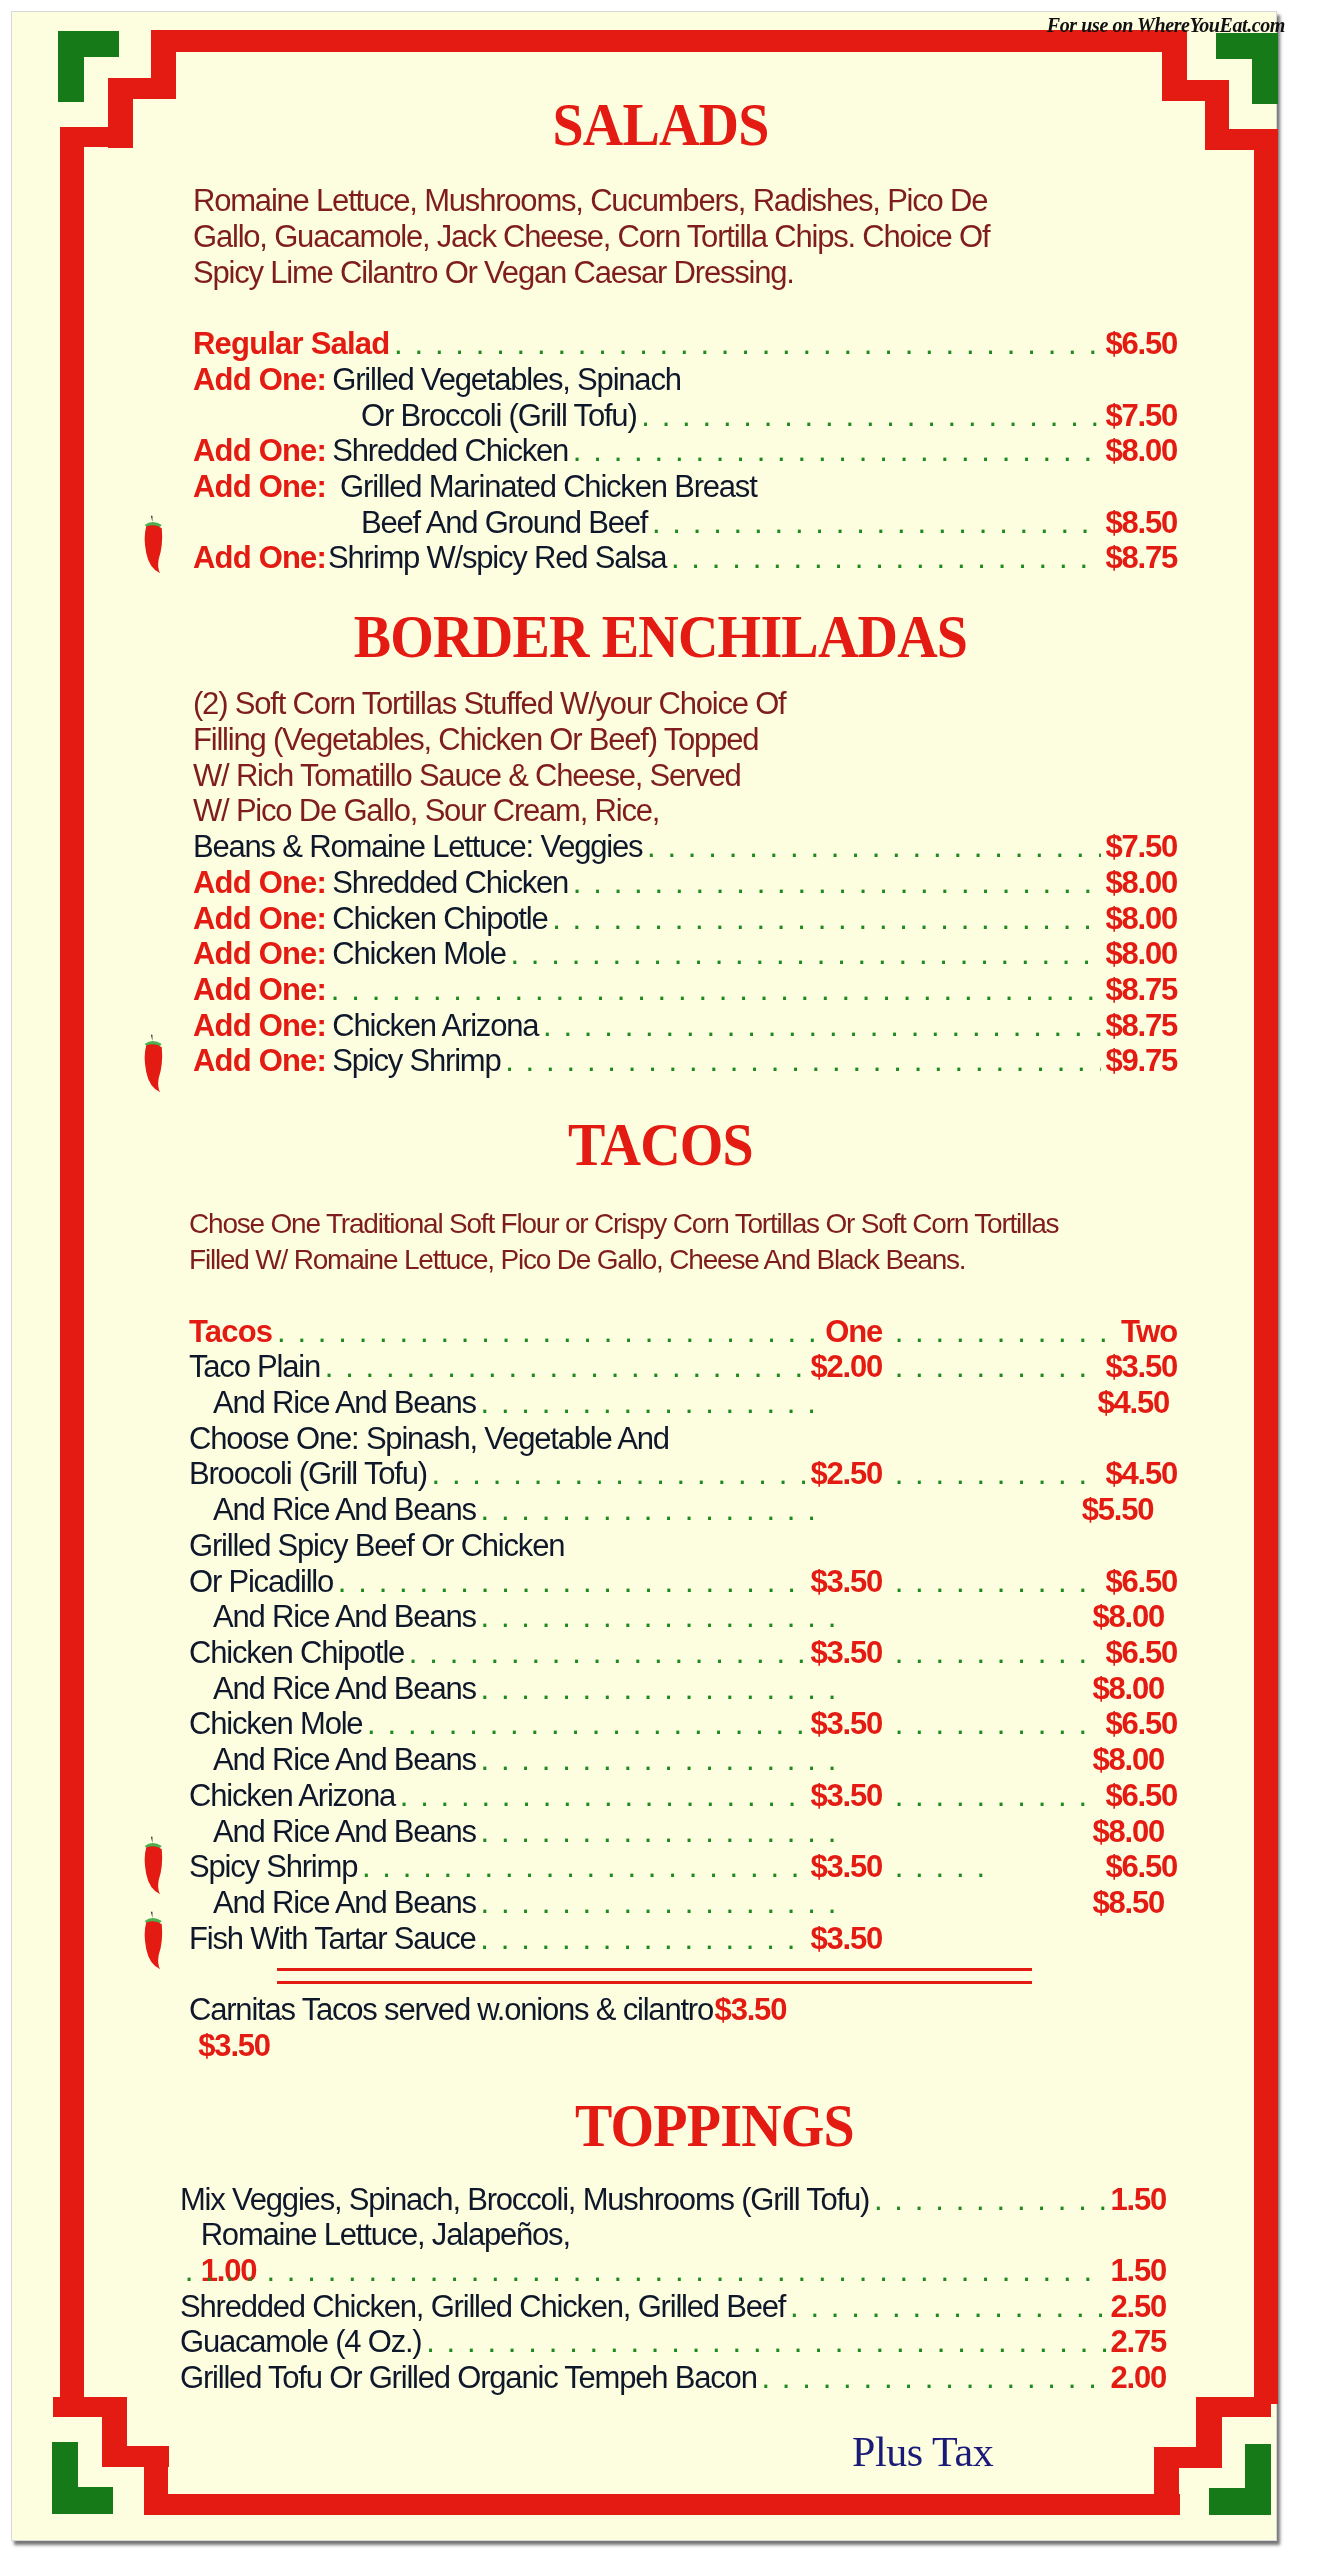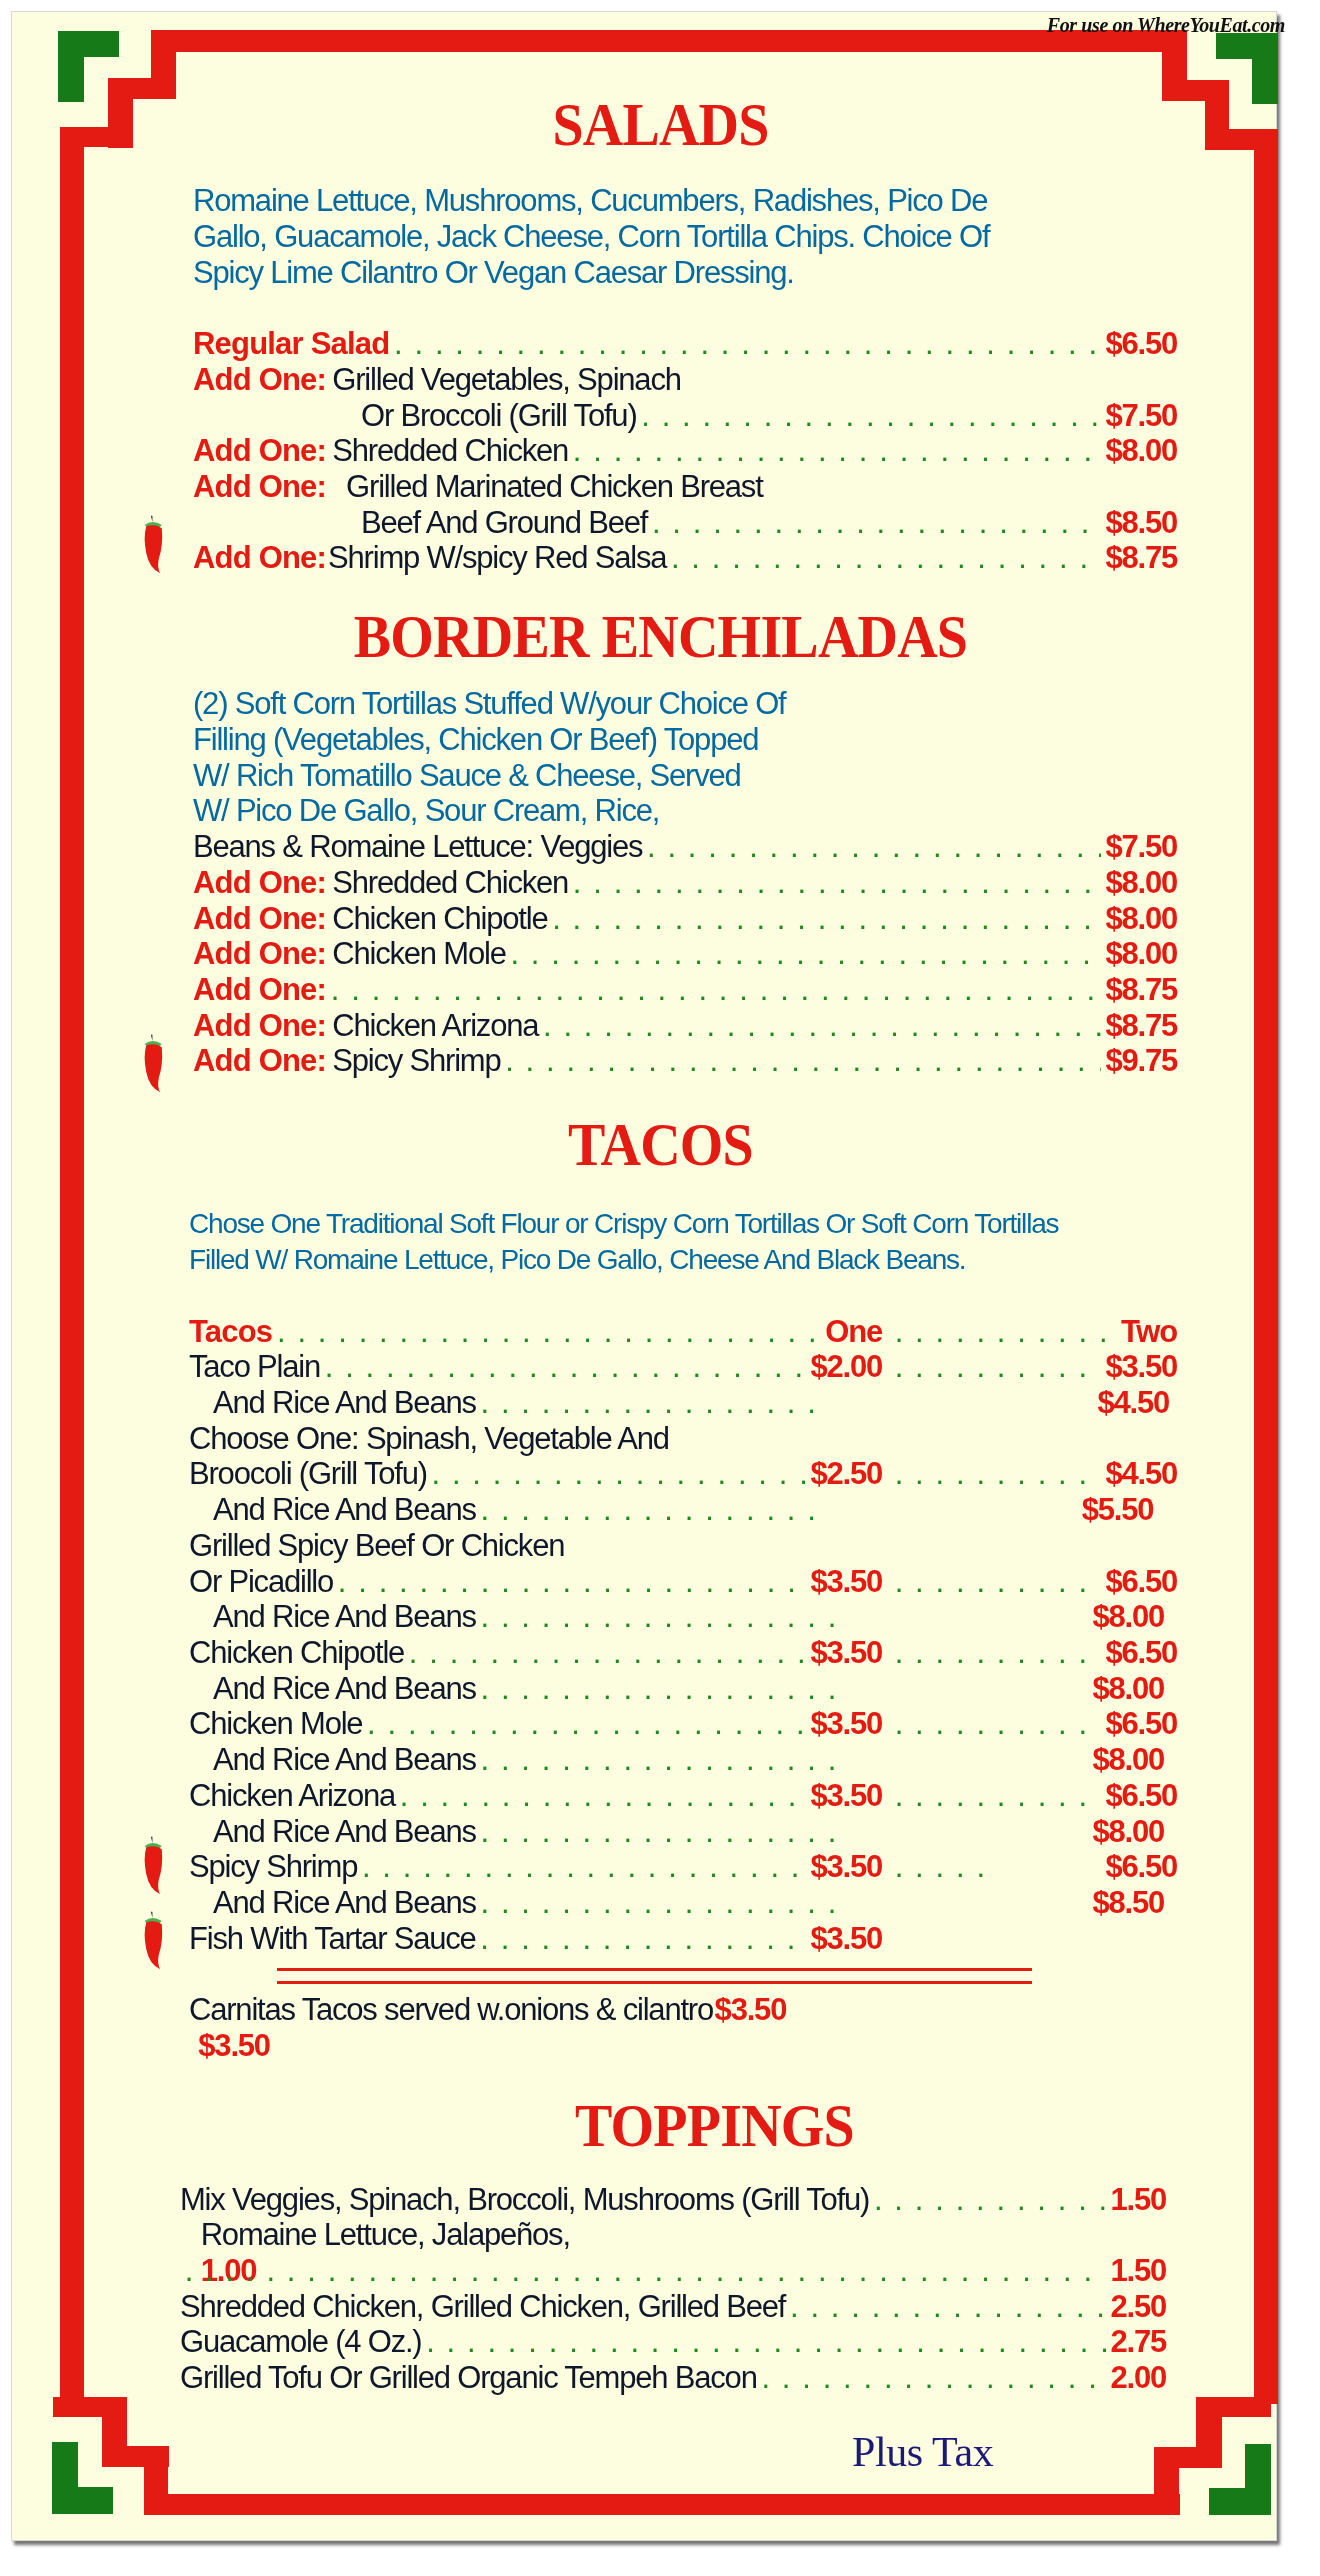--- a/index.html
+++ b/index.html
@@ -3,21 +3,21 @@
 <meta charset="utf-8">
 <style>
   html, body { margin:0; padding:0; }
   body { width:1321px; height:2576px; background:#ffffff; position:relative; overflow:hidden; font-family:"Liberation Sans", sans-serif; }
   .paper { position:absolute; left:11px; top:11px; width:1264px; height:2528px; background:#fdfde0; box-shadow: 3.1px 3.9px 3.1px rgba(0,0,0,0.55); border:0.8px solid #d8d8d8; }
   .blk { position:absolute; }
   .red { background:#e31b12; }
   .grn { background:#157a17; }
   .watermark { position:absolute; right:36px; top:14px; font-family:"Liberation Serif", serif; font-style:italic; font-weight:bold; font-size:20px; color:#111; letter-spacing:-0.4px; }
   .sec-title { position:absolute; left:0; width:1321px; text-align:center; font-family:"Liberation Serif", serif; font-weight:bold; color:#e31b12; font-size:56px; letter-spacing:-0.8px; transform:scaleY(1.08); }
-  .desc { position:absolute; color:#0369a1; font-size:31px; line-height:36px; letter-spacing:-1.2px; white-space:nowrap; }
+  .desc { position:absolute; color:#7f1d1d; font-size:31px; line-height:36px; letter-spacing:-1.2px; white-space:nowrap; }
   .row { position:absolute; height:36px; font-size:31px; line-height:36px; letter-spacing:-1.2px; white-space:nowrap; display:flex; align-items:baseline; }
   .lbl-red { color:#e31b12; font-weight:bold; letter-spacing:-0.8px; }
   .g { color:#0f172a; }
   .dots { flex:1; overflow:hidden; color:#1c8a1c; letter-spacing:3.1px; margin:0 4.7px; }
   .dots::before { content:". . . . . . . . . . . . . . . . . . . . . . . . . . . . . . . . . . . . . . . . . . . . . . . . . . . . . . . . . . . . . . . . . . . . . . . . . . . . . . . ."; letter-spacing:1.6px; }
   .price { color:#e31b12; font-weight:bold; letter-spacing:-1.2px; text-align:right; }
   .chili { position:absolute; width:28px; height:61px; }
   .sep { position:absolute; left:277px; width:755px; height:3.1px; background:#e31b12; }
   .plustax { position:absolute; left:852px; top:2428px; font-family:"Liberation Serif", serif; font-size:42px; color:#1b1a78; letter-spacing:-0.4px; }
 </style>
@@ -88,21 +88,21 @@
   <span class="price">$7.50</span>
 </div>
 <div class="row" style="left:193px;top:433px;width:984px;">
   <span class="lbl-red">Add One:</span>
   <span class="g" style="margin-left:6.2px">Shredded Chicken</span>
   <span class="dots"></span>
   <span class="price">$8.00</span>
 </div>
 <div class="row" style="left:193px;top:469px;width:984px;">
   <span class="lbl-red">Add One:</span>
-  <span class="g" style="margin-left:20px">Grilled Marinated Chicken Breast</span>
+  <span class="g" style="margin-left:14px">Grilled Marinated Chicken Breast</span>
 </div>
 <div class="row" style="left:361px;top:505px;width:816px;">
   <span class="g">Beef And Ground Beef</span>
   <span class="dots"></span>
   <span class="price">$8.50</span>
 </div>
 <svg class="chili" style="left:140px;top:514px;" viewBox="0 0 36 78">
     <path d="M14 2 L16 2 L16 10 Z" fill="#333"></path>
     <path d="M6 14 Q16 6 28 14 L24 18 L10 18 Z" fill="#4caf50"></path>
     <path d="M8 16 Q20 12 28 18 Q30 40 24 58 Q22 70 26 76 Q12 70 8 50 Q4 30 8 16 Z" fill="#e31b12"></path>

